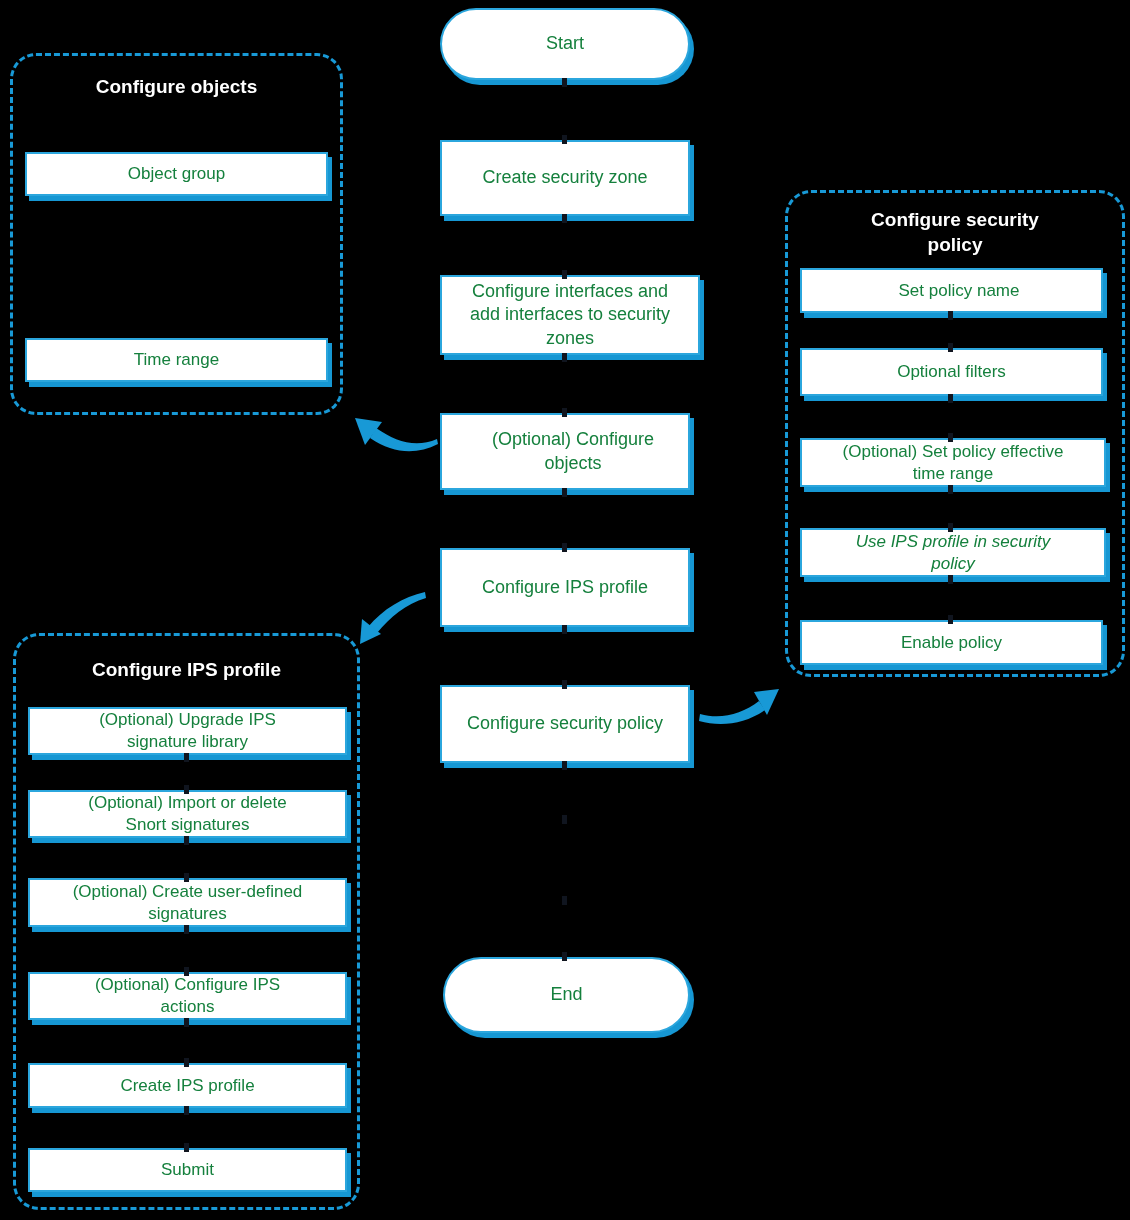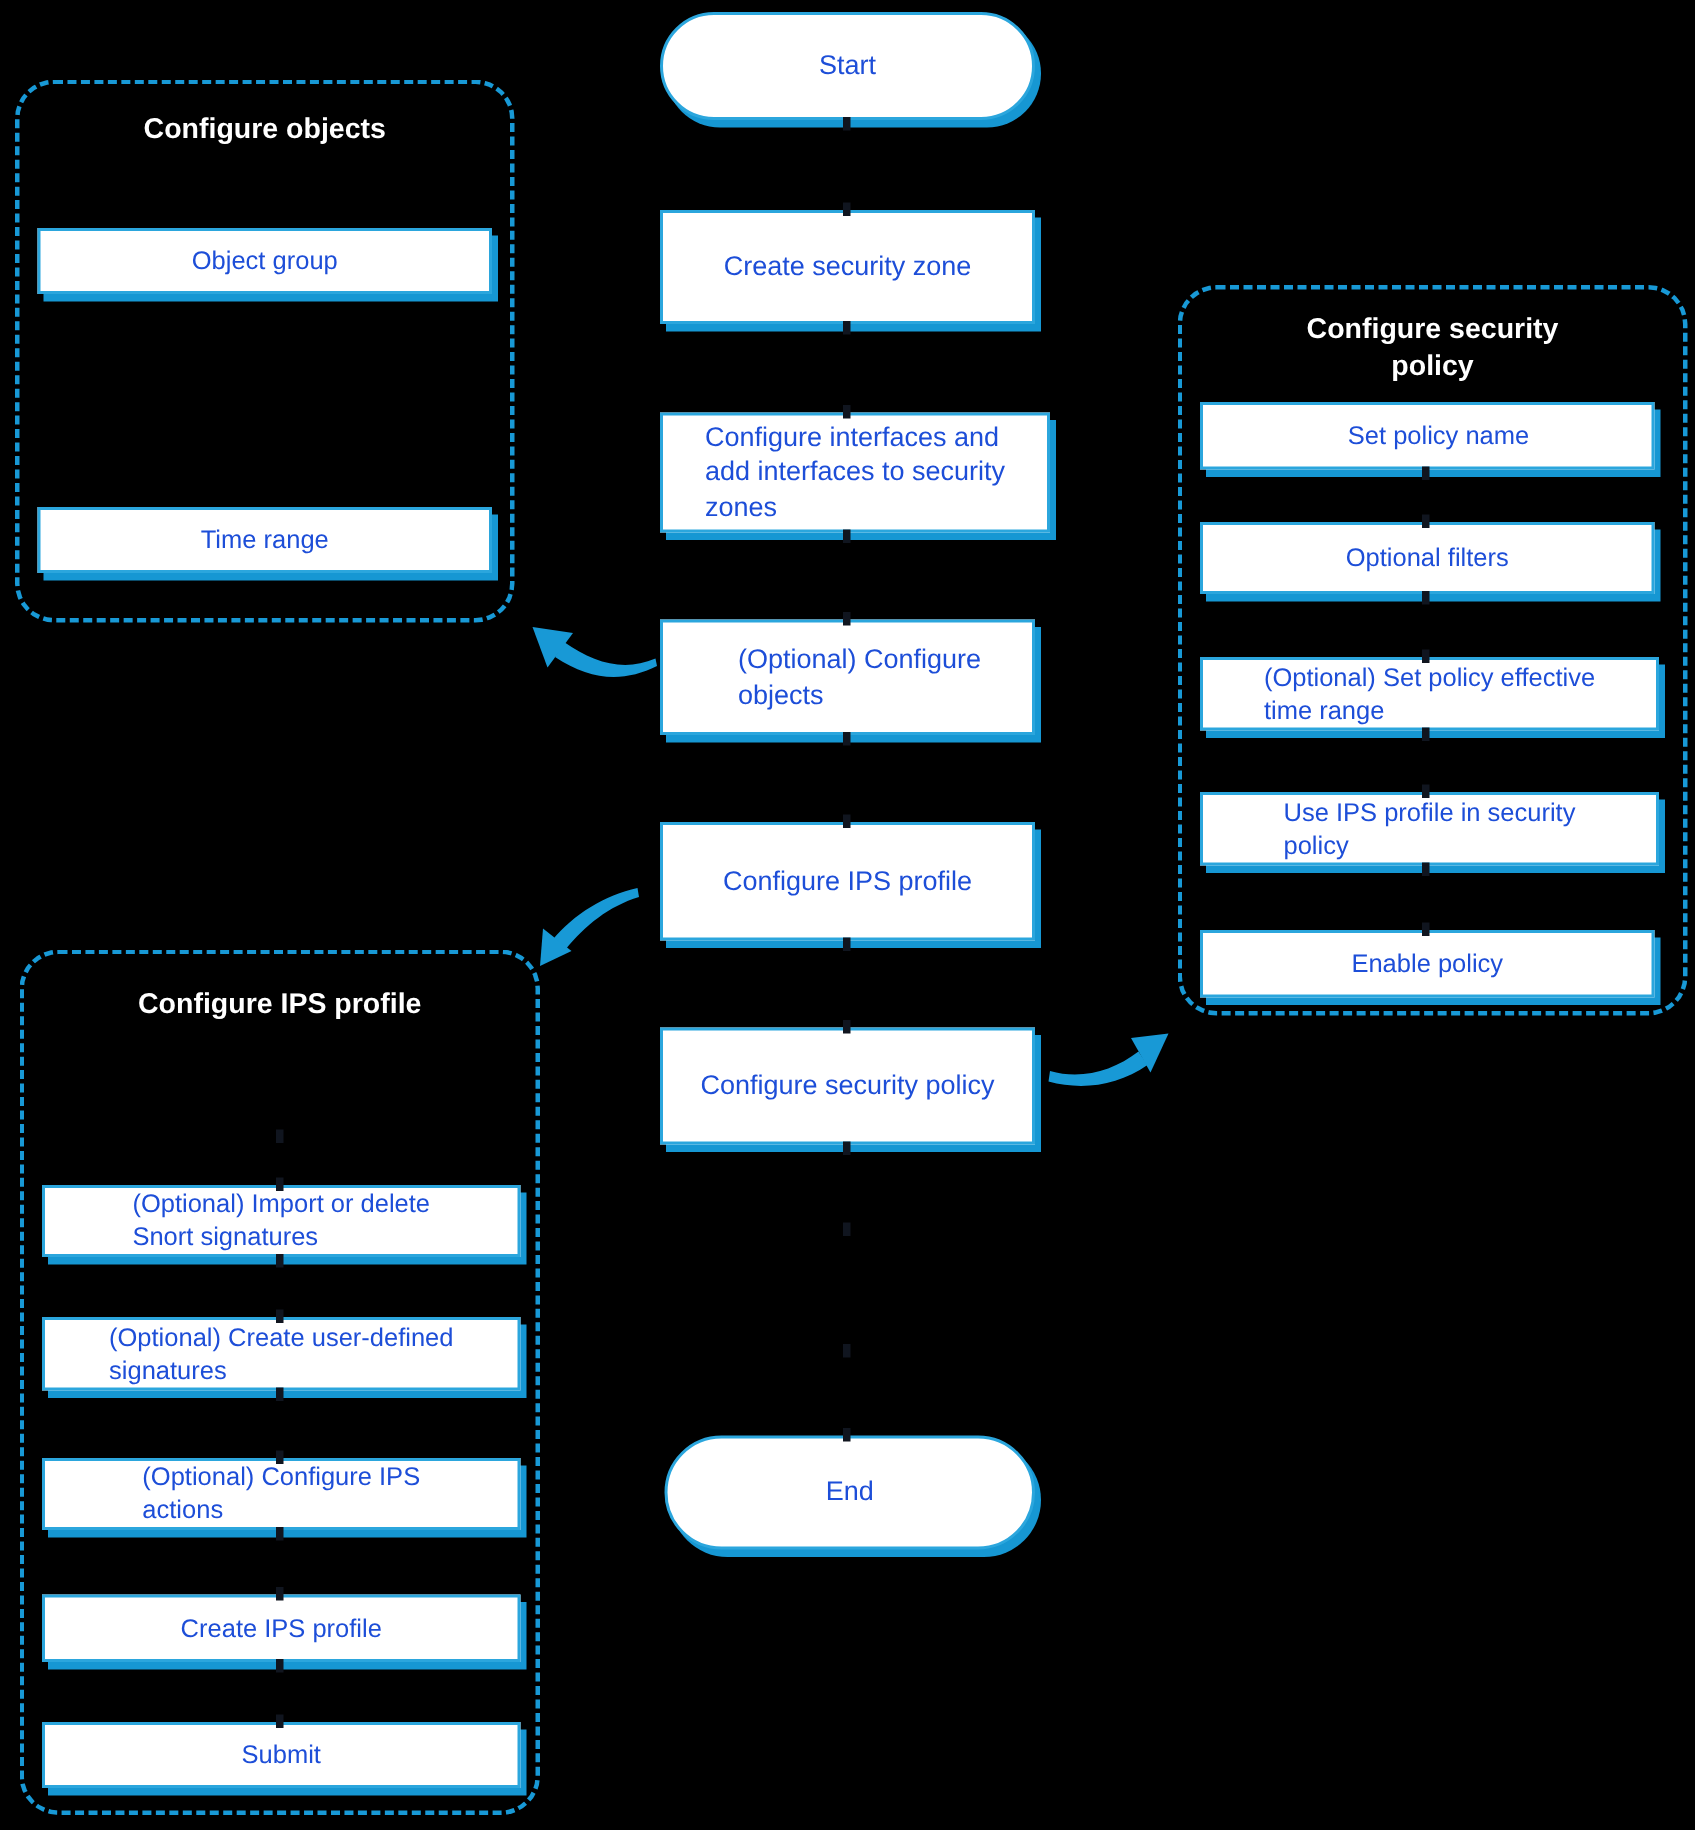--- a/index.html
+++ b/index.html
@@ -4,21 +4,21 @@
 <style>
   html,body{margin:0;padding:0;background:#000;}
   .canvas{
     position:relative;width:1130px;height:1220px;background:#000;
     font-family:"Liberation Sans","DejaVu Sans",sans-serif;overflow:hidden;
   }
   .node{
     position:absolute;background:#ffffff;border:2px solid #2ba6dd;
     box-shadow:4px 5px 0 #1697d3;
     display:flex;align-items:center;justify-content:center;
-    color:#1d4ed8;font-size:18px;line-height:1.3;
+    text-align:center;color:#15803d;font-size:18px;line-height:1.3;
     white-space:pre-line;box-sizing:border-box;
   }
   .stadium{border-radius:38px;}
   .side{font-size:17px;line-height:1.28;}
   .group{
     position:absolute;border:3px dashed #1899d6;border-radius:26px;
     box-sizing:border-box;background:transparent;
   }
   .gtitle{
     position:absolute;color:#ffffff;font-weight:bold;font-size:19px;
@@ -32,37 +32,39 @@
 
 <div class="canvas" id="canvas">
 
   <div class="group" style="left:10px;top:53px;width:333px;height:362px;"></div>
   <div class="gtitle" style="left:10px;top:75px;width:333px;">Configure objects</div>
   <div class="node side" style="left:25px;top:152px;width:303px;height:44px;">Object group</div>
   <div class="node side" style="left:25px;top:338px;width:303px;height:44px;">Time range</div>
 
   <div class="group" style="left:13px;top:633px;width:347px;height:577px;"></div>
   <div class="gtitle" style="left:13px;top:658px;width:347px;">Configure IPS profile</div>
+  <div class="node side" style="left:28px;top:707px;width:319px;height:48px;">(Optional) Upgrade IPS
+signature library</div>
   <div class="node side" style="left:28px;top:790px;width:319px;height:48px;">(Optional) Import  or delete
 Snort signatures</div>
   <div class="node side" style="left:28px;top:878px;width:319px;height:49px;">(Optional) Create user-defined
 signatures</div>
   <div class="node side" style="left:28px;top:972px;width:319px;height:48px;">(Optional) Configure IPS
 actions</div>
   <div class="node side" style="left:28px;top:1063px;width:319px;height:45px;">Create IPS profile</div>
   <div class="node side" style="left:28px;top:1148px;width:319px;height:44px;">Submit</div>
 
   <div class="group" style="left:785px;top:190px;width:340px;height:487px;"></div>
   <div class="gtitle" style="left:785px;top:208px;width:340px;">Configure security
 policy</div>
   <div class="node side" style="left:800px;top:268px;width:303px;height:45px;padding-left:15px;">Set policy name</div>
   <div class="node side" style="left:800px;top:348px;width:303px;height:48px;">Optional filters</div>
   <div class="node side" style="left:800px;top:438px;width:306px;height:49px;">(Optional) Set policy effective
 time range</div>
-  <div class="node side" style="left:800px;top:528px;width:306px;height:49px;">Use IPS profile in security
+  <div class="node side" style="left:800px;top:528px;width:306px;height:49px;font-style:italic;">Use IPS profile in security
 policy</div>
   <div class="node side" style="left:800px;top:620px;width:303px;height:45px;">Enable policy</div>
 
   <div class="node stadium" style="left:440px;top:8px;width:250px;height:72px;">Start</div>
   <div class="node" style="left:440px;top:140px;width:250px;height:76px;">Create security zone</div>
   <div class="node" style="left:440px;top:275px;width:260px;height:80px;">Configure interfaces and
 add interfaces to security
 zones</div>
   <div class="node" style="left:440px;top:413px;width:250px;height:77px;padding-left:16px;">(Optional) Configure
 objects</div>

